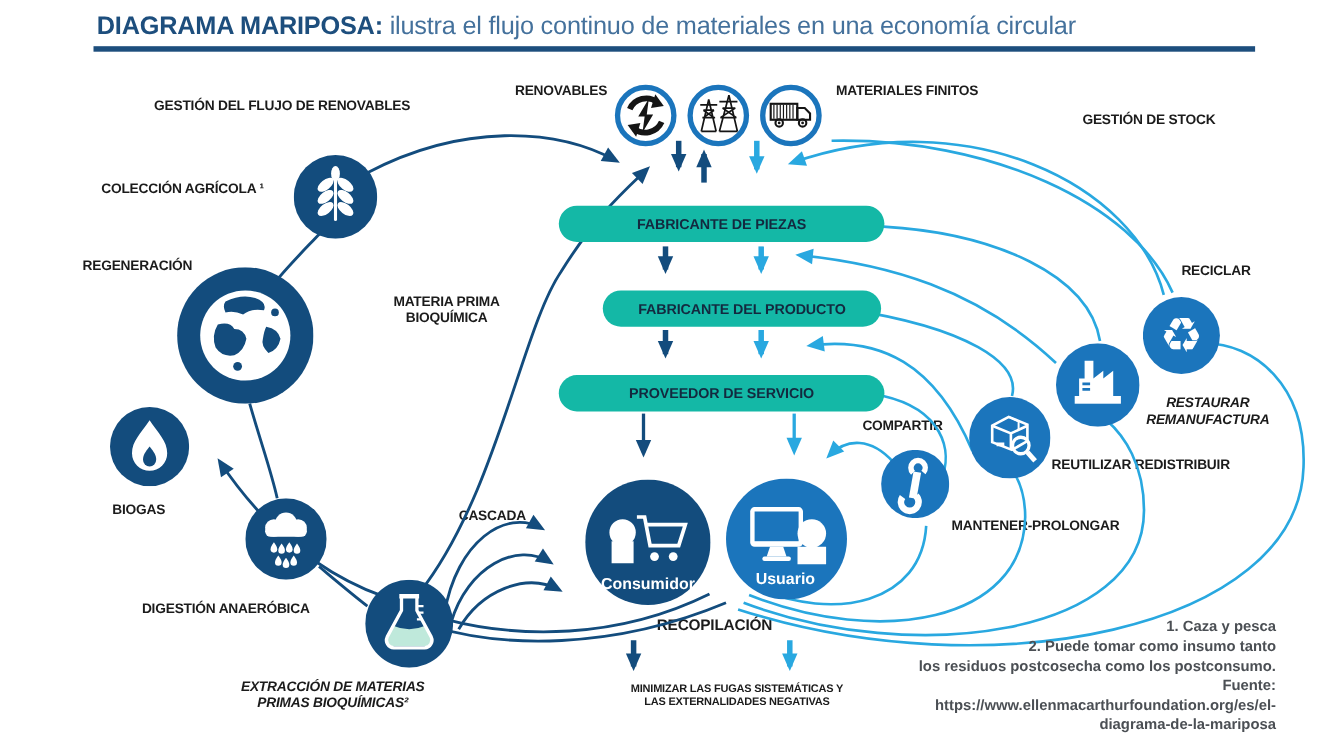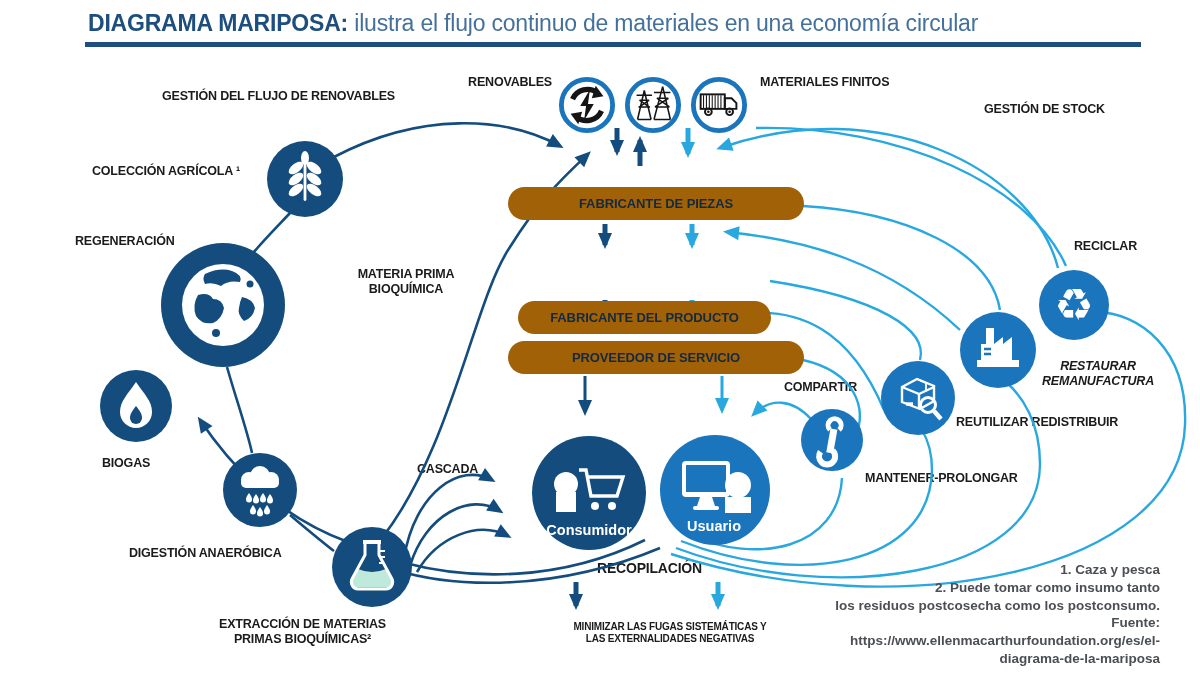--- a/index.html
+++ b/index.html
@@ -6,21 +6,21 @@
   .canvas{position:relative;width:1200px;height:675px;background:#fff;overflow:hidden;
           font-family:"Liberation Sans","DejaVu Sans",sans-serif;border-radius:19px;}
   .title{position:absolute;left:88px;top:10px;font-size:23px;letter-spacing:-0.2px;white-space:nowrap;}
   .title .t-bold{font-weight:700;color:#1d4e7d;}
   .title .t-rest{font-weight:400;color:#44719c;}
   .title-underline{position:absolute;left:85px;top:42px;width:1056px;height:5px;background:#1d4e7d;}
   .lbl{position:absolute;font-size:12.5px;font-weight:700;color:#1b1b1b;letter-spacing:-0.2px;
        line-height:1.18;white-space:nowrap;}
   .lbl.multi{white-space:pre-line;text-align:center;}
   .lbl.right{text-align:right;}
-  .pill{position:absolute;height:33px;border-radius:17px;background:#a16207;color:#13293f;
+  .pill{position:absolute;height:33px;border-radius:17px;background:#14b8a6;color:#13293f;
         font-size:13px;font-weight:700;display:flex;align-items:center;justify-content:center;
         letter-spacing:-0.1px;z-index:4;}
   .icon{position:absolute;z-index:5;}
   .overlay{position:absolute;left:0;top:0;z-index:2;}
   .footnotes{position:absolute;left:815px;top:561px;width:345px;font-size:13.5px;font-weight:700;
              color:#4b4f54;text-align:right;white-space:pre-line;line-height:1.32;z-index:6;}
 </style>
 </head>
 <body>
 
@@ -77,21 +77,21 @@
       <path d="M605,300 V322" stroke="#134c7d" stroke-width="5" marker-end="url(#mN)"></path>
       <path d="M692,300 V322" stroke="#29a8e0" stroke-width="5" marker-end="url(#mC)"></path>
       <path d="M585,376 V412" stroke="#134c7d" stroke-width="3" marker-end="url(#mN)"></path>
       <path d="M722,376 V410" stroke="#29a8e0" stroke-width="3" marker-end="url(#mC)"></path>
       <path d="M576,582 V606" stroke="#134c7d" stroke-width="5" marker-end="url(#mN)"></path>
       <path d="M718,582 V606" stroke="#29a8e0" stroke-width="5" marker-end="url(#mC)"></path>
     </g>
   </svg>
 
   <div class="pill" style="left:508px;top:187px;width:296px;">FABRICANTE DE PIEZAS</div>
-  <div class="pill" style="left:518px;top:264px;width:253px;margin-top:37px;">FABRICANTE DEL PRODUCTO</div>
+  <div class="pill" style="left:548px;top:264px;width:253px;">FABRICANTE DEL PRODUCTO</div>
   <div class="pill" style="left:508px;top:341px;width:296px;">PROVEEDOR DE SERVICIO</div>
 
   <div class="icon" style="left:558px;top:76px;">
     <svg width="58" height="58" viewBox="0 0 60 60">
       <circle cx="30" cy="30" r="26.5" fill="#fff" stroke="#1b75bc" stroke-width="5"></circle>
       <g stroke="#151515" stroke-width="5.5" fill="none">
         <path d="M15,24 A17,17 0 0 1 41,17.5"></path>
         <path d="M45,36 A17,17 0 0 1 19,42.5"></path>
       </g>
       <polygon points="39,10 47,21 35,23" fill="#151515"></polygon>
@@ -247,31 +247,31 @@
       <path d="M24,37 h7 M24,42 h7" stroke="#1b75bc" stroke-width="2.4"></path>
     </svg>
   </div>
   <div class="icon" style="left:1039px;top:270px;">
     <svg width="70" height="70" viewBox="0 0 70 70">
       <circle cx="35" cy="35" r="35" fill="#1b75bc"></circle>
       <text x="35" y="50" text-anchor="middle" font-size="44" fill="#fff" font-family="DejaVu Sans, sans-serif">♻</text>
     </svg>
   </div>
 
-  <div class="lbl" style="left:140px;top:89px;margin-left:22px;">GESTIÓN DEL FLUJO DE RENOVABLES</div>
+  <div class="lbl" style="left:140px;top:89px;">GESTIÓN DEL FLUJO DE RENOVABLES</div>
   <div class="lbl right" style="left:432px;top:75px;width:120px;">RENOVABLES</div>
   <div class="lbl" style="left:760px;top:75px;">MATERIALES FINITOS</div>
   <div class="lbl" style="left:984px;top:102px;">GESTIÓN DE STOCK</div>
   <div class="lbl" style="left:92px;top:164px;">COLECCIÓN AGRÍCOLA ¹</div>
   <div class="lbl" style="left:75px;top:234px;">REGENERACIÓN</div>
   <div class="lbl multi" style="left:346px;top:267px;width:120px;">MATERIA PRIMA
 BIOQUÍMICA</div>
   <div class="lbl" style="left:102px;top:456px;">BIOGAS</div>
   <div class="lbl" style="left:129px;top:546px;">DIGESTIÓN ANAERÓBICA</div>
-  <div class="lbl multi" style="left:210px;top:617px;width:185px;">EXTRACCIÓN DE MATERIAS
+  <div class="lbl multi" style="left:210px;top:617px;width:185px;font-style:italic;">EXTRACCIÓN DE MATERIAS
 PRIMAS BIOQUÍMICAS²</div>
   <div class="lbl" style="left:417px;top:462px;">CASCADA</div>
   <div class="lbl" style="left:597px;top:560px;font-size:14px;">RECOPILACIÓN</div>
   <div class="lbl multi" style="left:515px;top:621px;width:310px;font-size:10px;">MINIMIZAR LAS FUGAS SISTEMÁTICAS Y
 LAS EXTERNALIDADES NEGATIVAS</div>
   <div class="lbl" style="left:1074px;top:239px;">RECICLAR</div>
   <div class="lbl multi" style="left:1028px;top:359px;width:140px;font-style:italic;">RESTAURAR
 REMANUFACTURA</div>
   <div class="lbl" style="left:956px;top:415px;">REUTILIZAR REDISTRIBUIR</div>
   <div class="lbl" style="left:784px;top:380px;text-align:center;">COMPARTIR</div>

